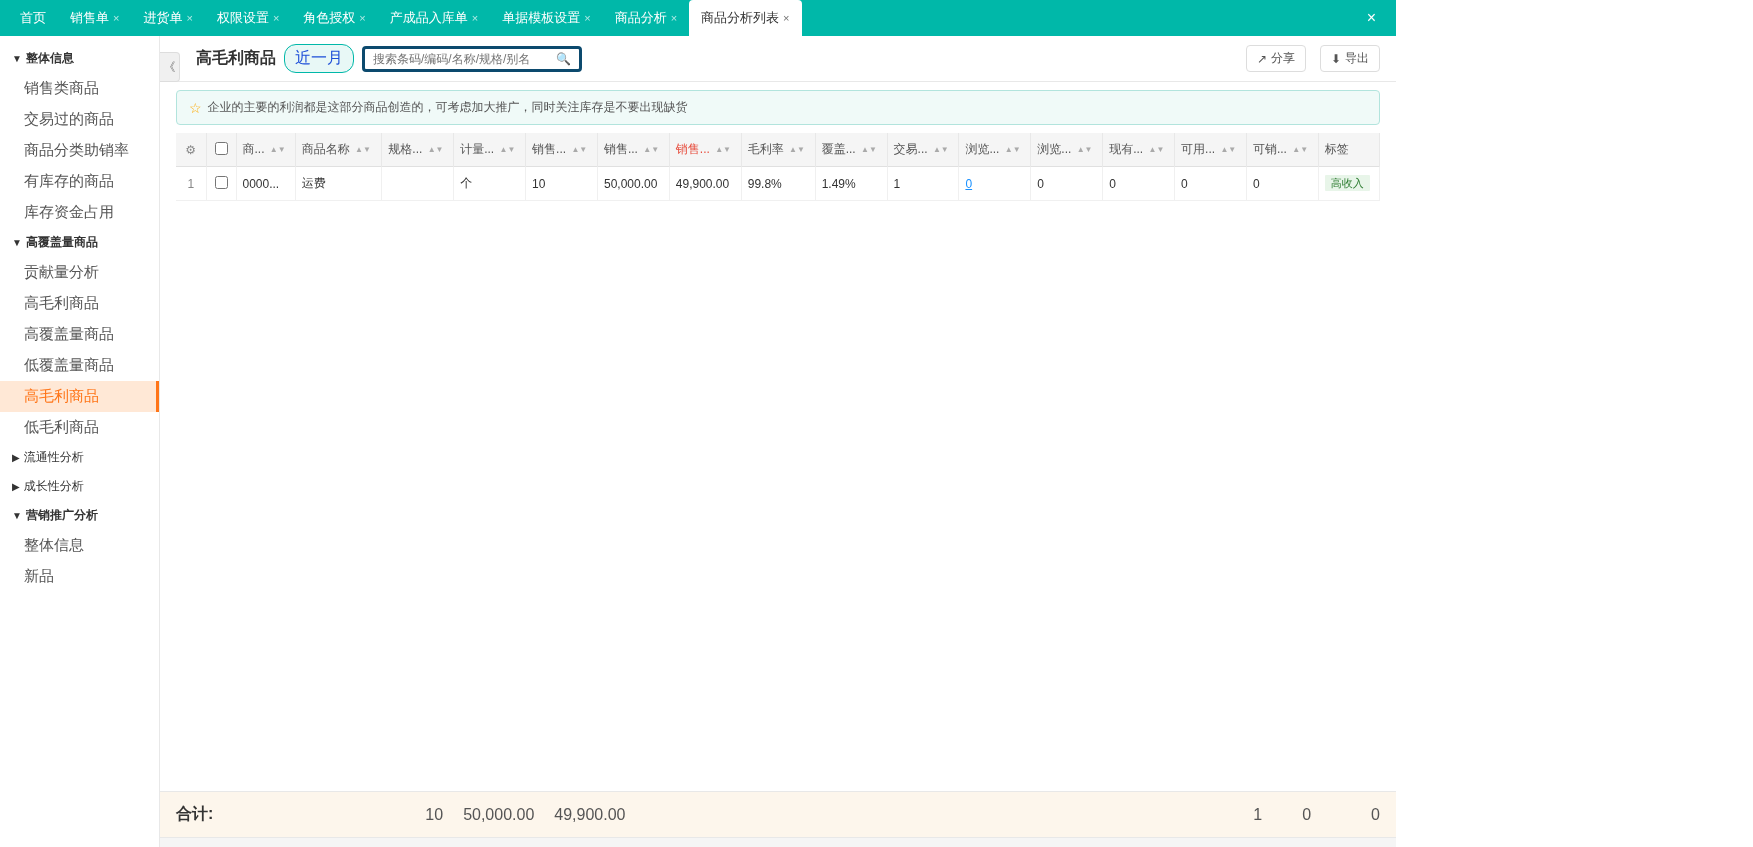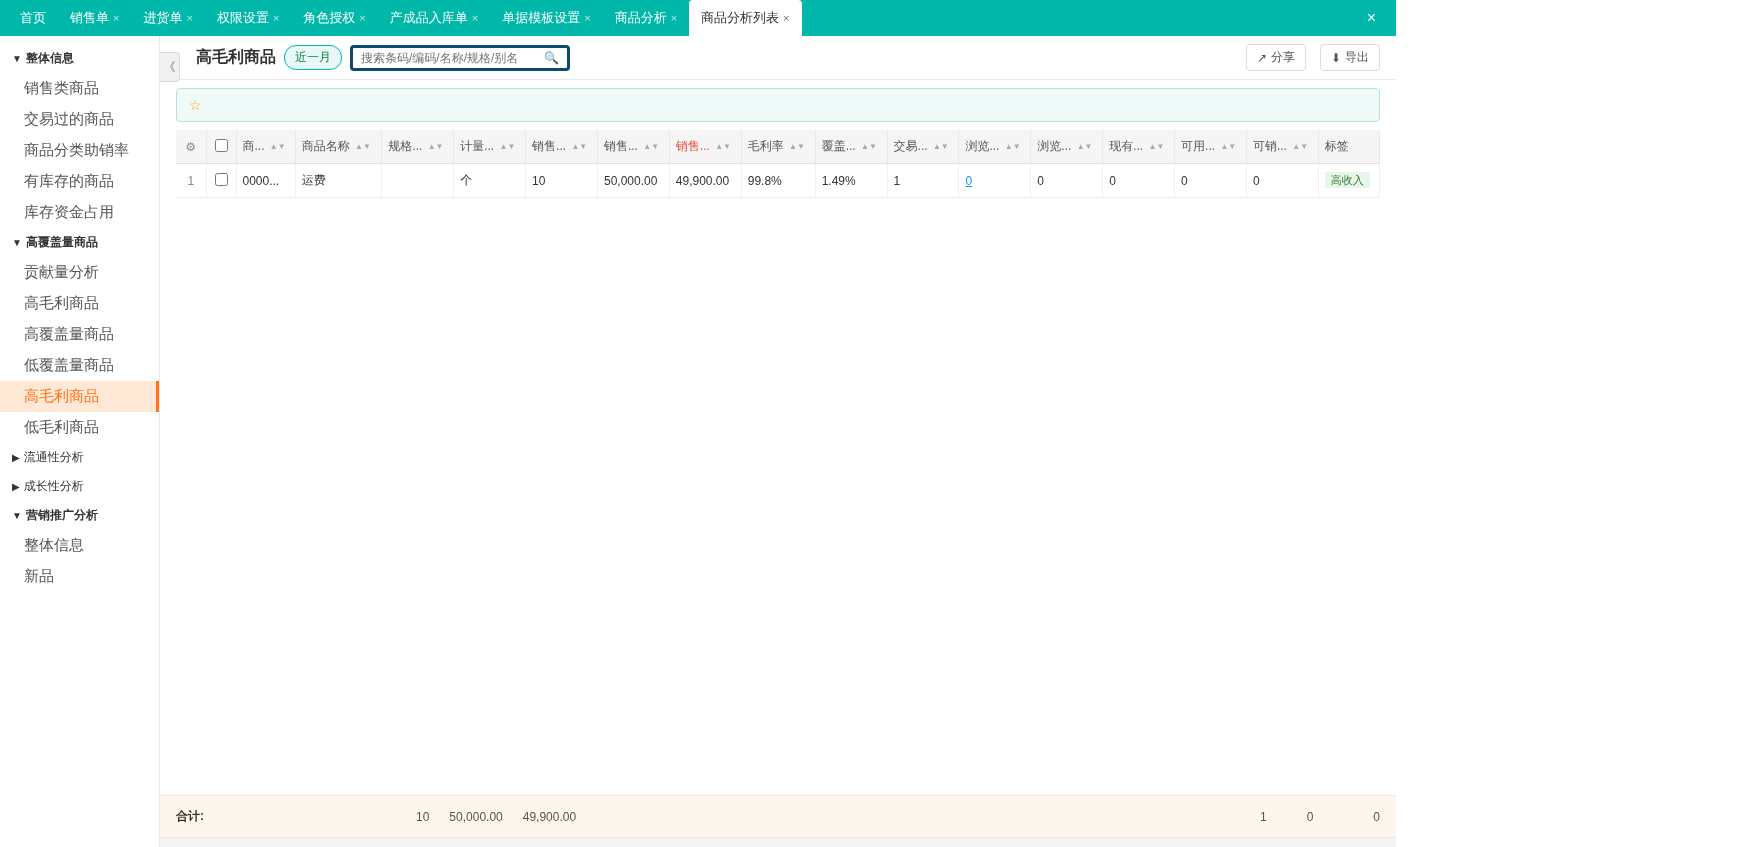--- a/index.html
+++ b/index.html
@@ -132,24 +132,24 @@
     }
     .content-title {
       font-size: 16px;
       font-weight: bold;
       color: #333;
     }
     .filter-btn {
       padding: 3px 10px;
       border: 1px solid #00b8a9;
       border-radius: 12px;
-      color: #15803d;
+      color: #1d4ed8;
       background: #e8f8f6;
       cursor: pointer;
-      font-size: 12px;
+      font-size: 16px;
     }
     .search-box {
       display: flex;
       align-items: center;
       border: 3px solid #0c4a6e;
       border-radius: 4px;
       padding: 3px 8px;
       width: 220px;
       gap: 4px;
     }
@@ -239,21 +239,21 @@
       font-size: 11px;
     }
 
     
     .footer-bar {
       display: flex;
       align-items: center;
       background: #fdf6ec;
       border-top: 1px solid #e8e8e8;
       padding: 12px 16px;
-      font-size: 12px;
+      font-size: 16px;
       color: #555;
       min-height: 36px;
     }
     .footer-bar .label {
       margin-right: 12px;
       color: #333;
       font-weight: bold;
     }
 
     
@@ -405,20 +405,21 @@
           <span>分享</span>
         </button>
         <button class="action-btn" style="margin-left:6px;">
           <span>⬇</span>
           <span>导出</span>
         </button>
       </div>
 
       <div class="alert-bar">
         <span class="alert-icon">☆</span>
+        <span>企业的主要的利润都是这部分商品创造的，可考虑加大推广，同时关注库存是不要出现缺货</span>
       </div>
 
       <div class="table-container">
         <table>
           <thead>
             <tr>
               <th class="settings-cell">⚙</th>
               <th class="checkbox-cell">
                 <input type="checkbox" style="">
               </th>

